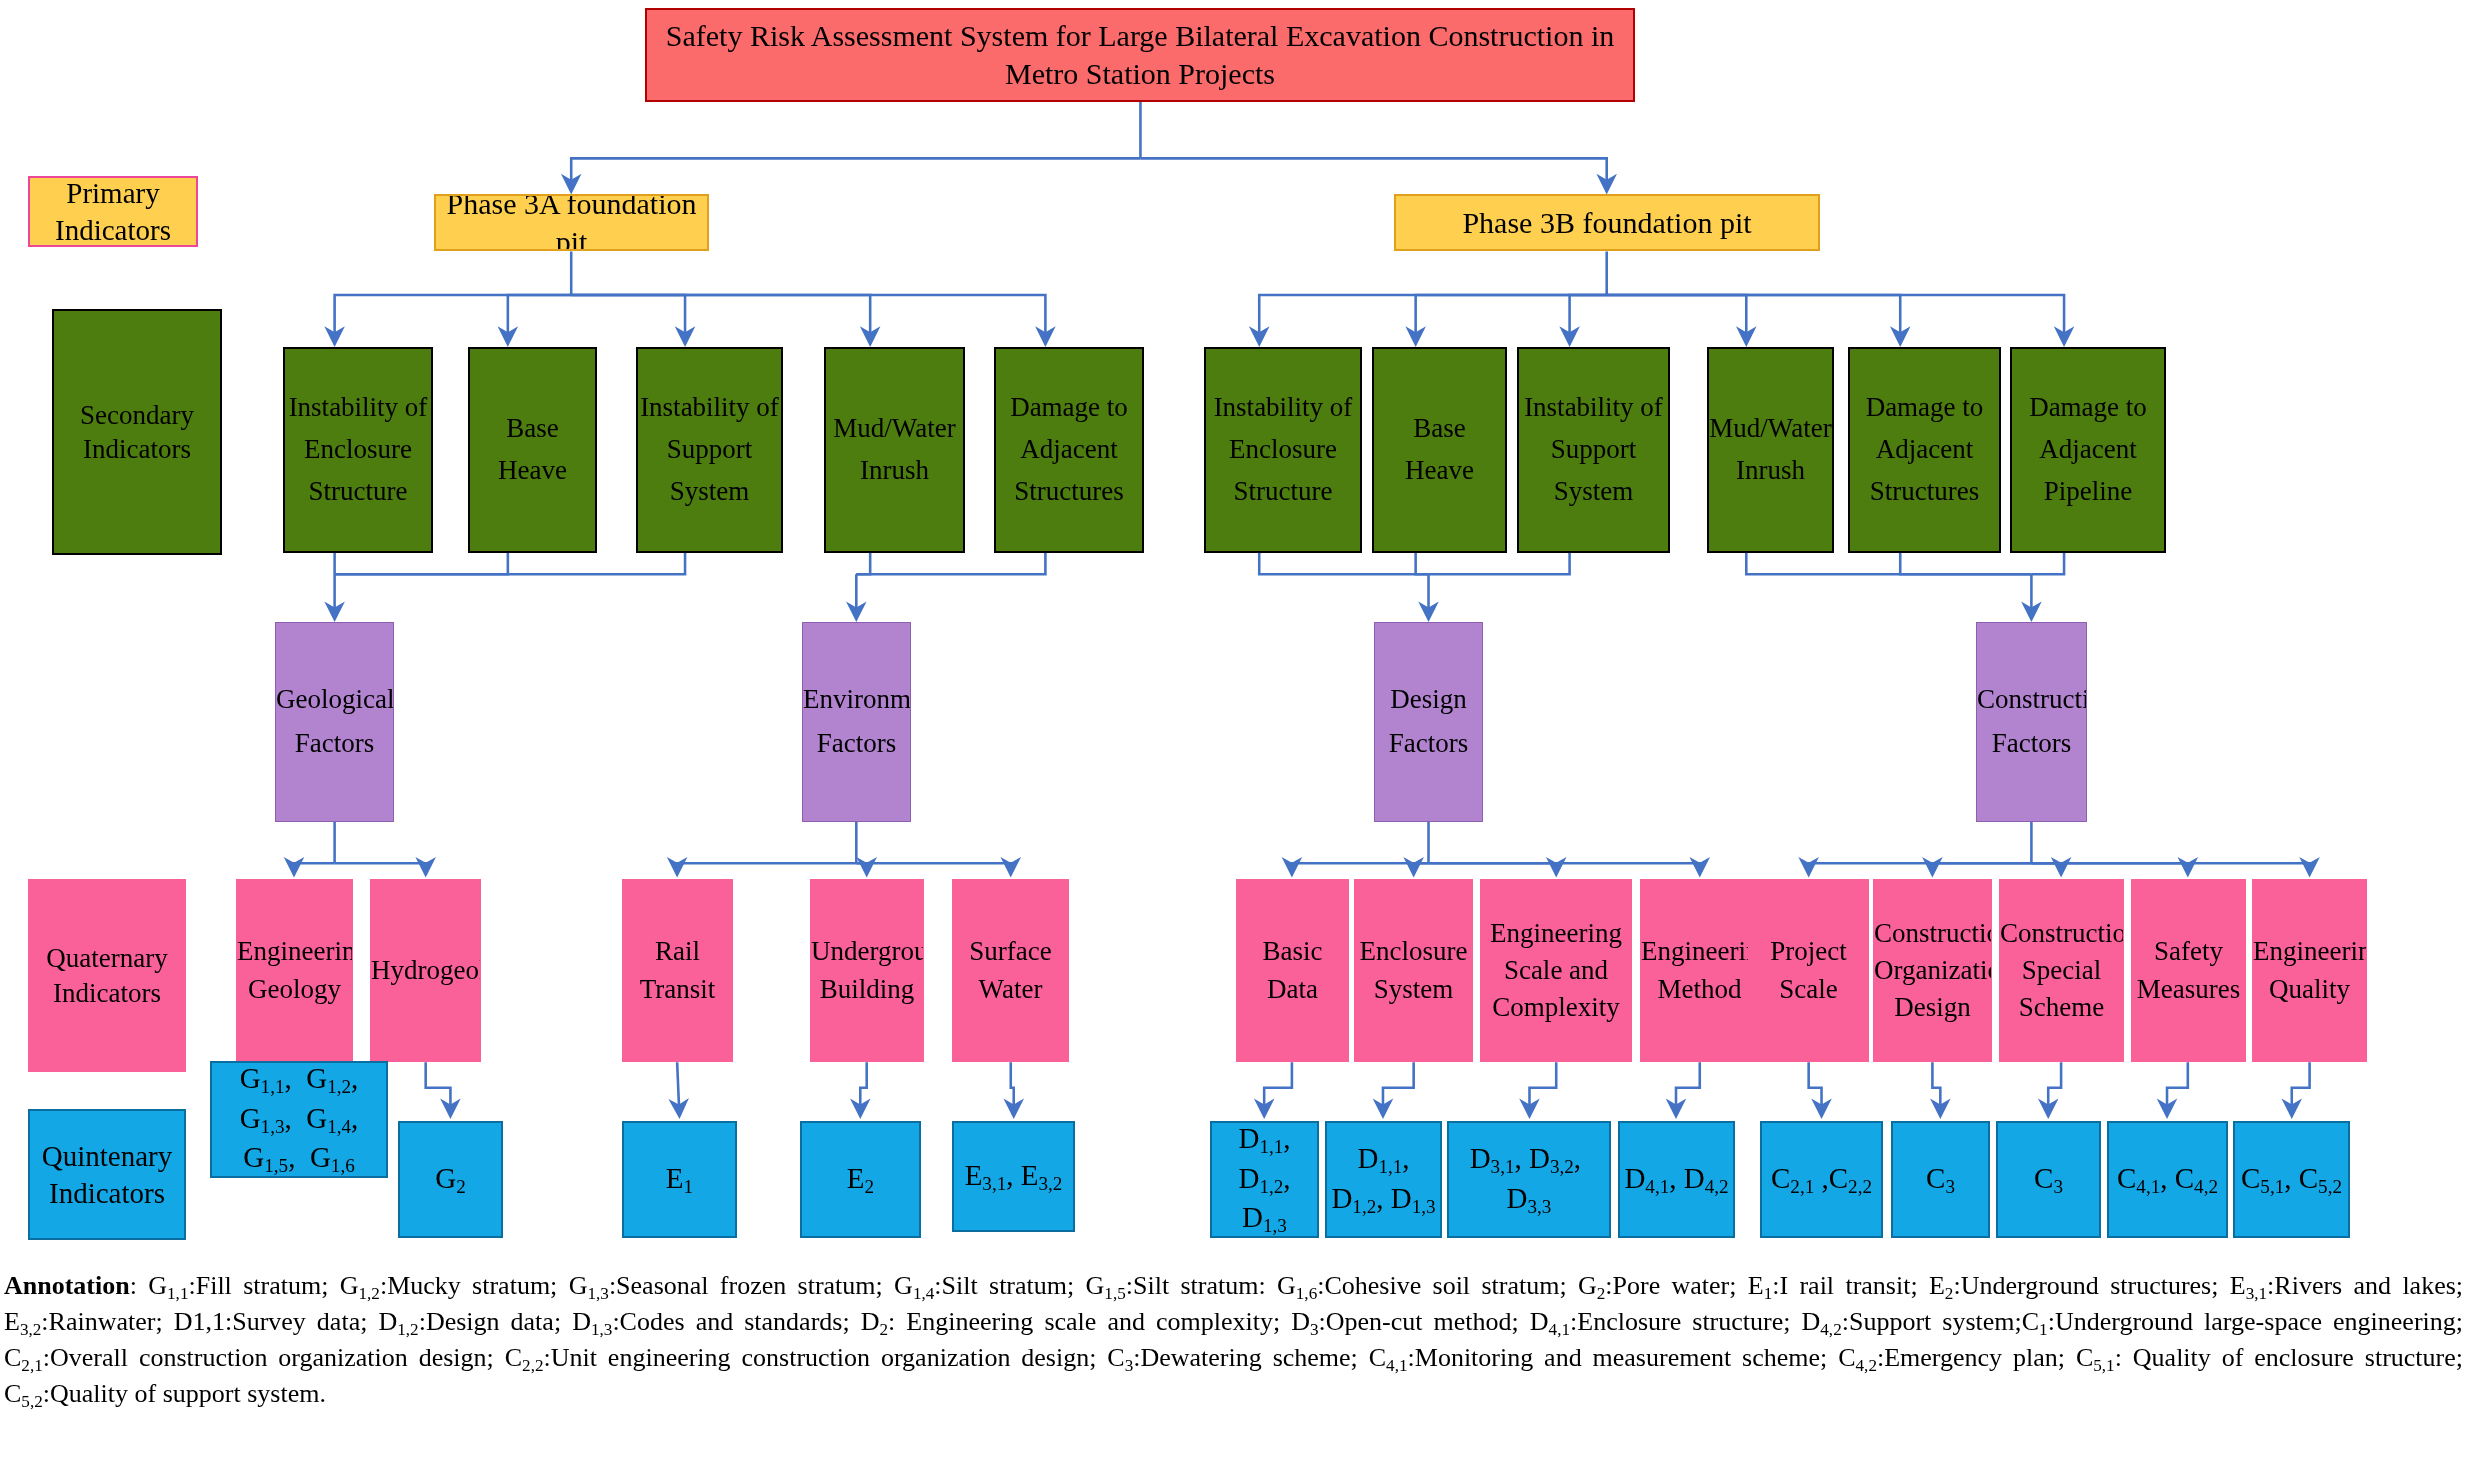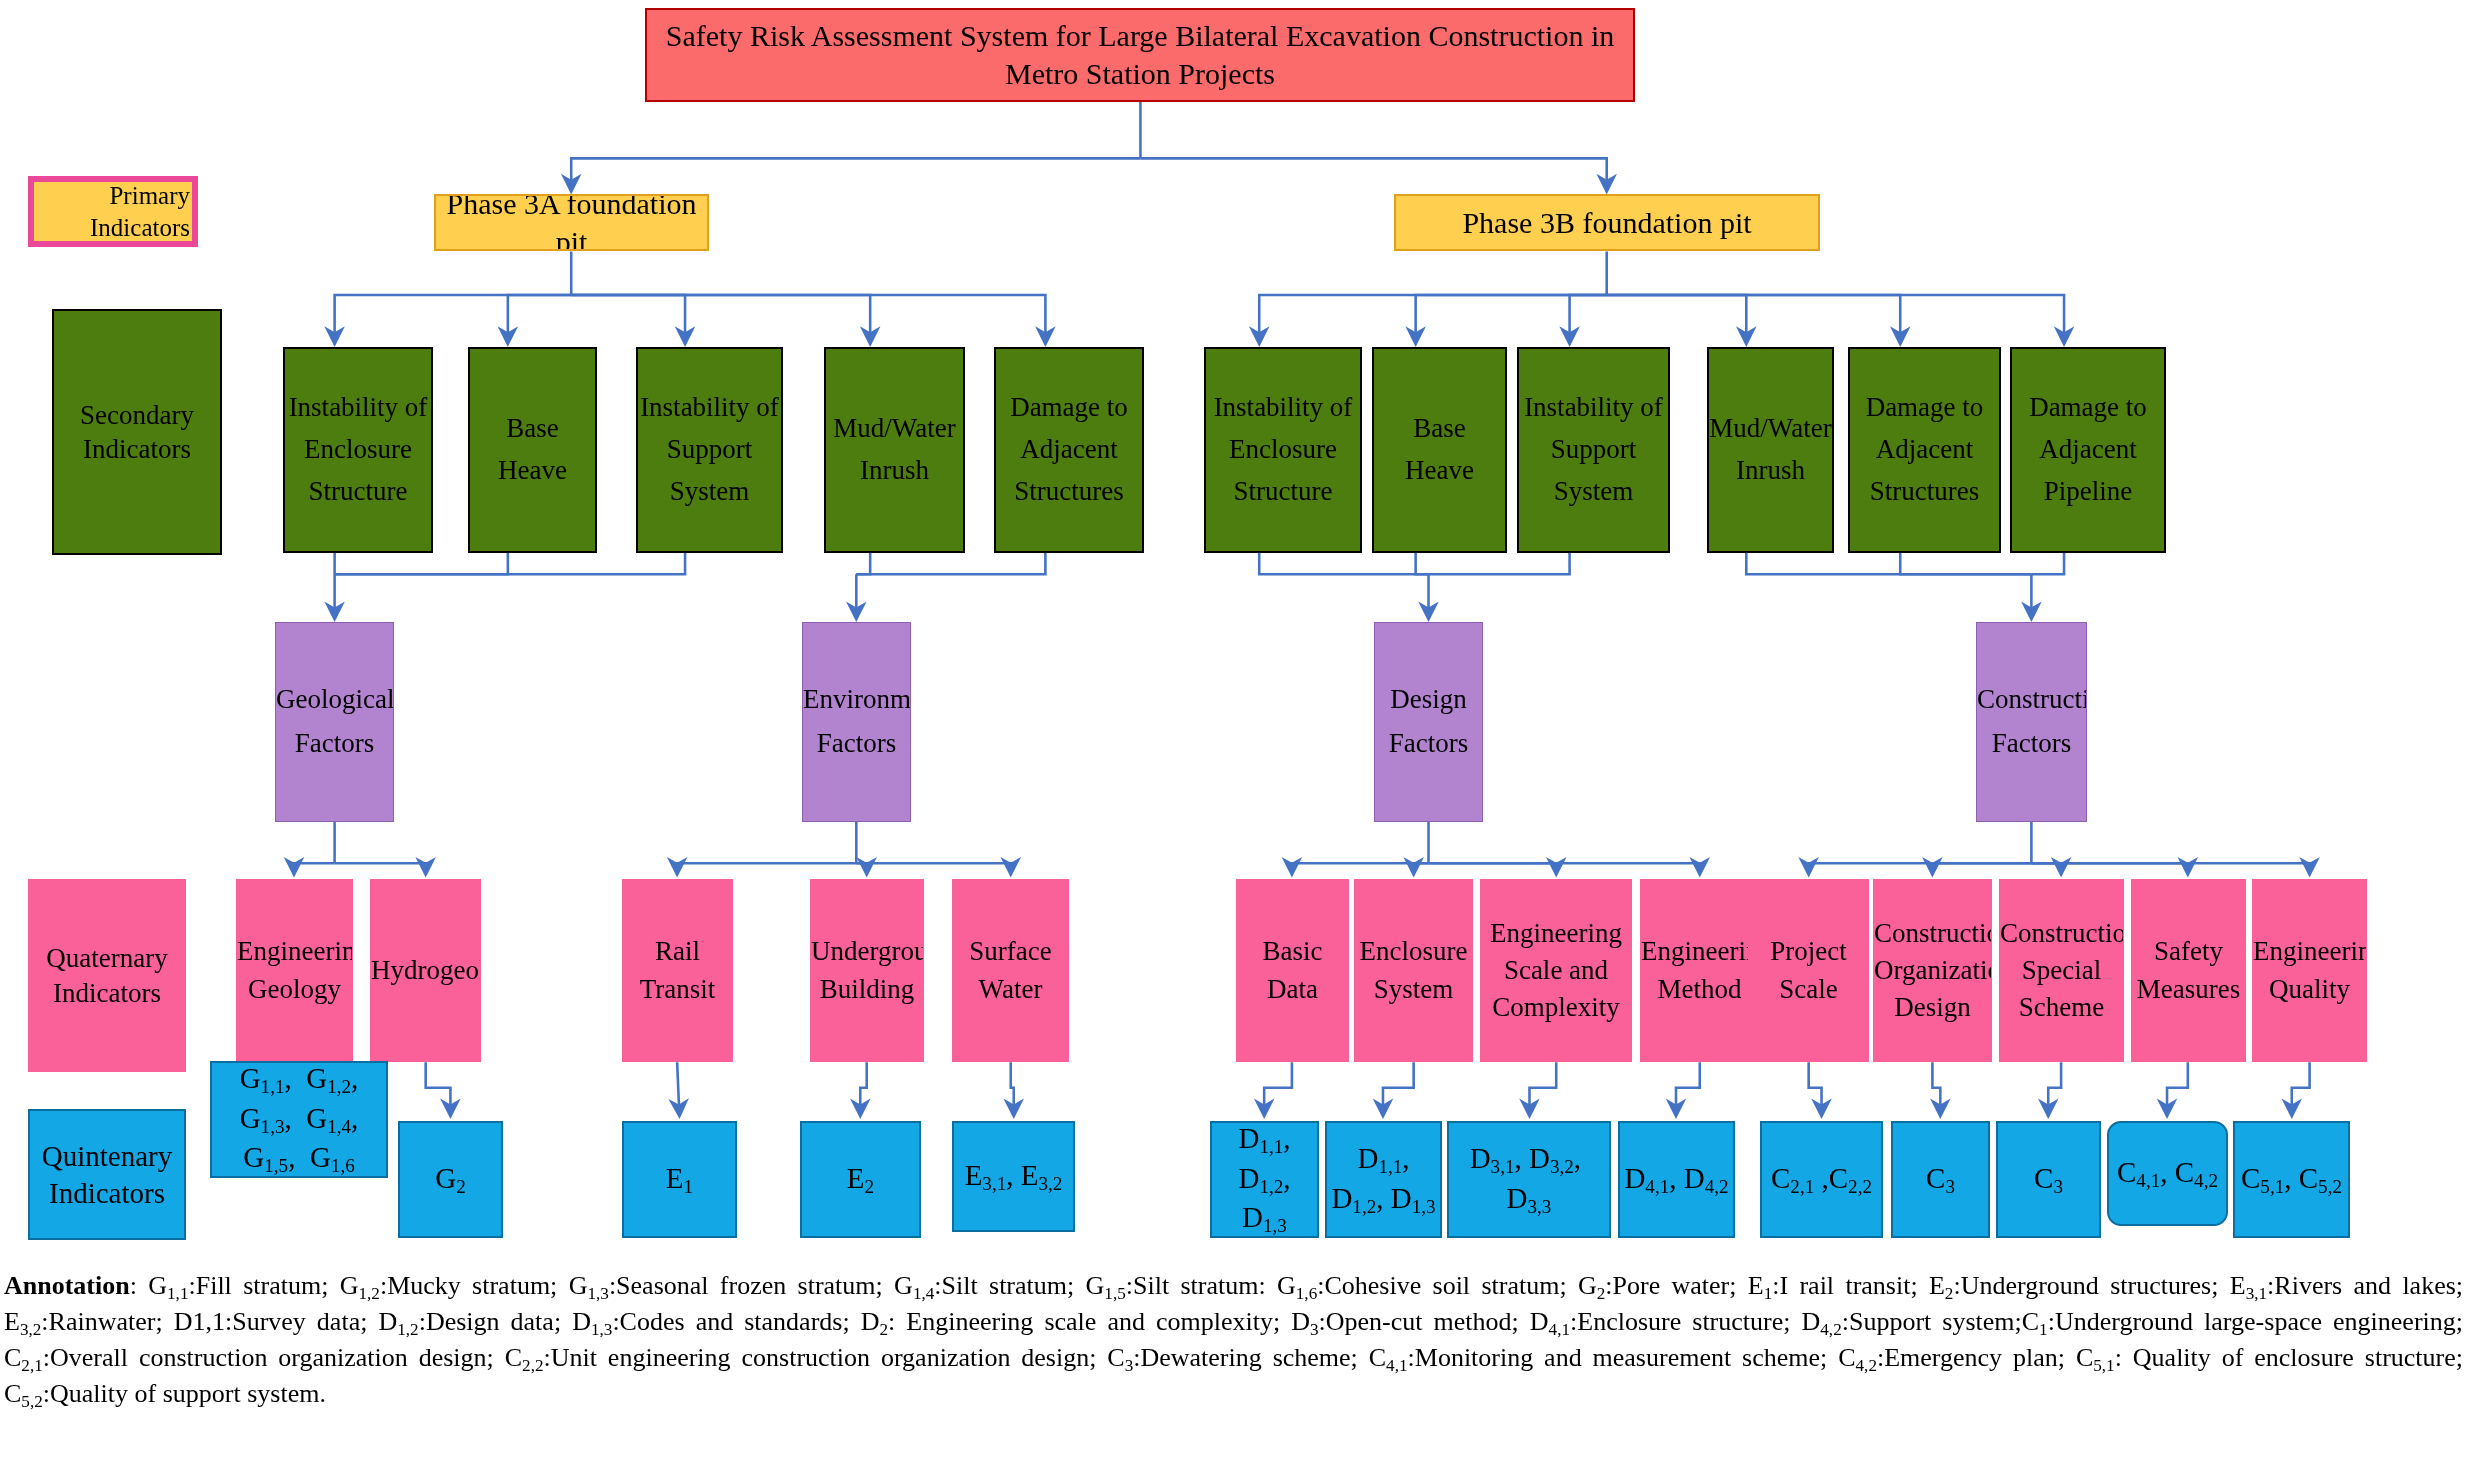--- a/index.html
+++ b/index.html
@@ -21,21 +21,21 @@
     text-align:center;
     color:#000;
     line-height:1.26;
     z-index:3;
     overflow:hidden;
   }
   .node span{display:block;width:100%;padding:0 2px;}
 
   .lvl-title{background:#fb6b6b;border:2px solid #b30000;font-size:30px;}
   .lvl-primary{background:#ffd050;border:2px solid #e0a01c;font-size:30px;}
-  .lvl-legend-primary{background:#ffd050;border:6px solid #ec4899;font-size:25px;text-align:right;}
+  .lvl-legend-primary{background:#ffd050;border:2px solid #ec4899;font-size:29px;}
   .lvl-secondary{background:#4d7c0f;border:2px solid #000000;font-size:27px;margin-left:24px;}
   .lvl-tertiary{background:#b283cf;border:1px solid #8c5fb0;font-size:27px;}
   .lvl-quaternary{background:#fa6198;border:1px solid #fa6198;font-size:27px;}
   .lvl-quintenary{background:#14a7e6;border:2px solid #0a6fa0;font-size:29px;}
 
   .secondary-text{line-height:1.55;}
   .tertiary-text{line-height:1.62;}
   .quaternary-text{line-height:1.38;}
 
   sub{font-size:0.66em;vertical-align:-0.28em;}
@@ -278,21 +278,21 @@
       </div>
       <div class="node lvl-quintenary" style="left: 1760px; top: 1121px; width: 123px; height: 117px;">
         <span>C<sub>2,1</sub> ,C<sub>2,2</sub></span>
       </div>
       <div class="node lvl-quintenary" style="left: 1891px; top: 1121px; width: 99px; height: 117px;">
         <span>C<sub>3</sub></span>
       </div>
       <div class="node lvl-quintenary" style="left: 1996px; top: 1121px; width: 105px; height: 117px;">
         <span>C<sub>3</sub></span>
       </div>
-      <div class="node lvl-quintenary" style="left: 2107px; top: 1121px; width: 121px; height: 105px; border-radius: 14px;">
+      <div class="node lvl-quintenary" style="left: 2107px; top: 1121px; width: 121px; height: 117px;">
         <span>C<sub>4,1</sub>, C<sub>4,2</sub></span>
       </div>
       <div class="node lvl-quintenary" style="left: 2233px; top: 1121px; width: 117px; height: 117px;">
         <span>C<sub>5,1</sub>, C<sub>5,2</sub></span>
       </div>
     </div>
 
   <div id="annotation">
       <p><span class="lead">Annotation</span>: G<sub>1,1</sub>:Fill stratum; G<sub>1,2</sub>:Mucky stratum; G<sub>1,3</sub>:Seasonal frozen stratum; G<sub>1,4</sub>:Silt stratum; G<sub>1,5</sub>:Silt stratum: G<sub>1,6</sub>:Cohesive soil stratum; G<sub>2</sub>:Pore water; E<sub>1</sub>:I rail transit; E<sub>2</sub>:Underground structures; E<sub>3,1</sub>:Rivers and lakes; E<sub>3,2</sub>:Rainwater; D1,1:Survey data; D<sub>1,2</sub>:Design data; D<sub>1,3</sub>:Codes and standards; D<sub>2</sub>: Engineering scale and complexity; D<sub>3</sub>:Open-cut method; D<sub>4,1</sub>:Enclosure structure; D<sub>4,2</sub>:Support system;C<sub>1</sub>:Underground large-space engineering; C<sub>2,1</sub>:Overall construction organization design; C<sub>2,2</sub>:Unit engineering construction organization design; C<sub>3</sub>:Dewatering scheme; C<sub>4,1</sub>:Monitoring and measurement scheme; C<sub>4,2</sub>:Emergency plan; C<sub>5,1</sub>: Quality of enclosure structure; C<sub>5,2</sub>:Quality of support system.</p>
     </div>

